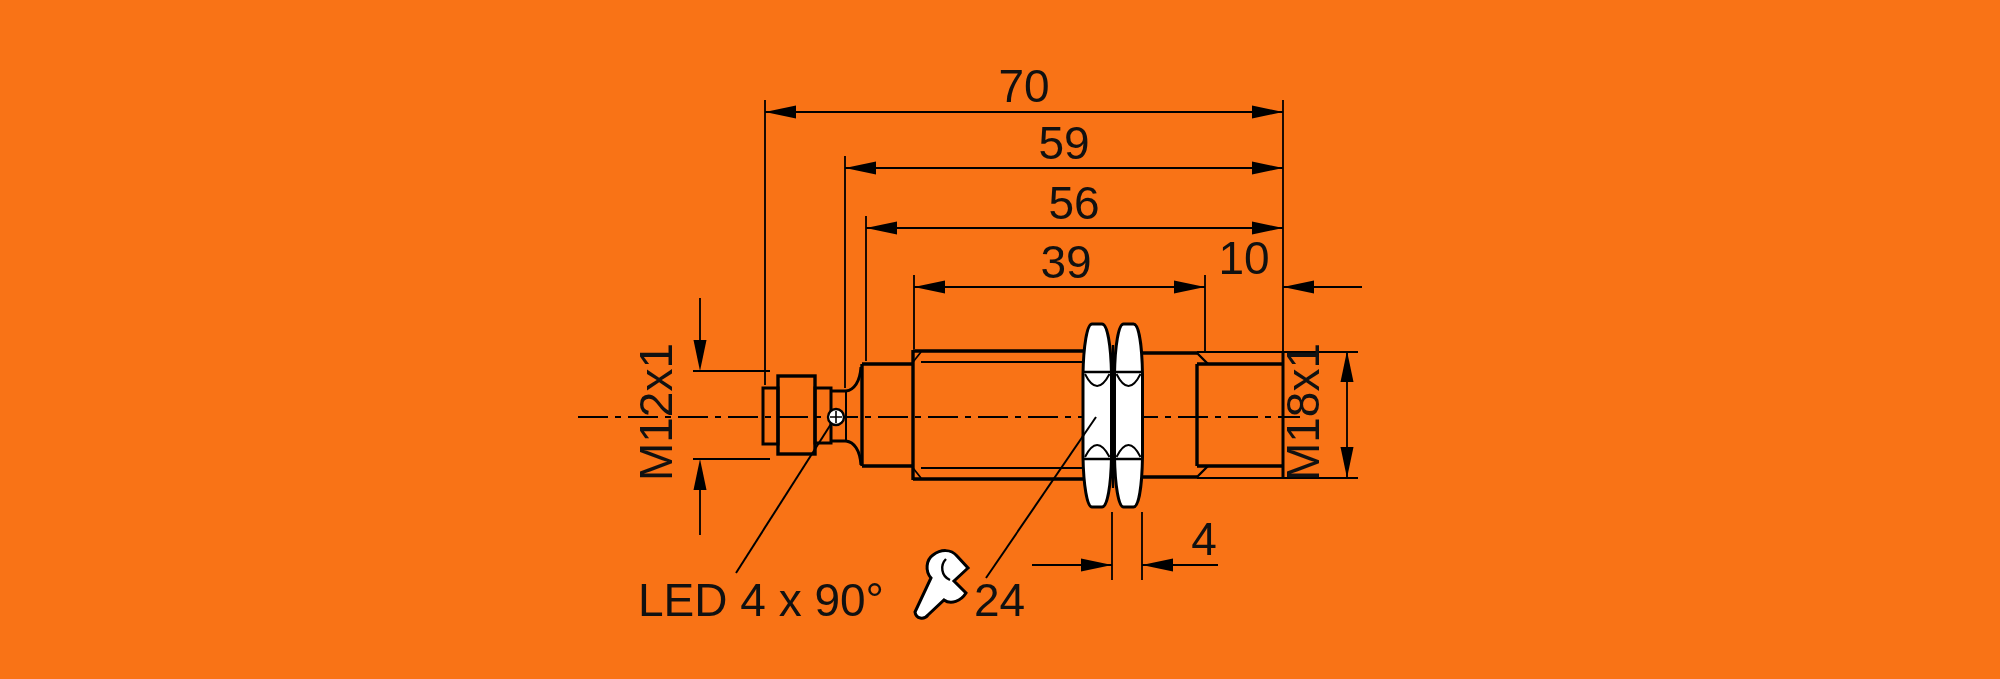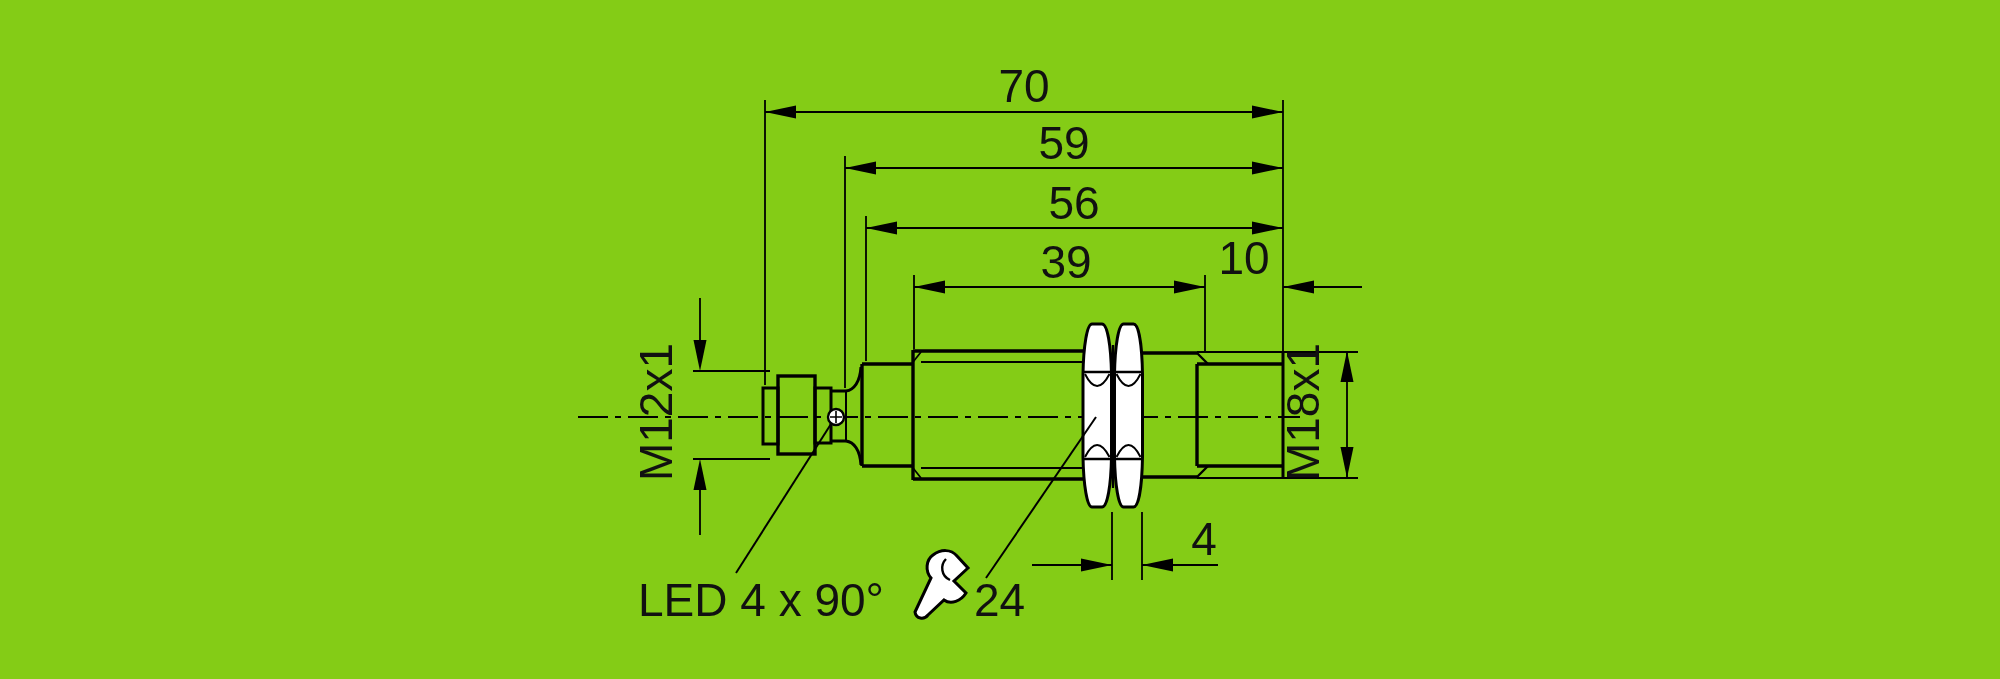--- a/index.html
+++ b/index.html
@@ -1,16 +1,16 @@
 <!DOCTYPE html>
 <html><head>
 <meta charset="utf-8">
 <style>
   html,body{margin:0;padding:0;background:#ffffff;}
-  .stage{position:relative;width:2000px;height:679px;background:#84cc16;overflow:hidden;}
+  .stage{position:relative;width:2000px;height:679px;background:#f97316;overflow:hidden;}
   svg{display:block;}
   text{font-family:"Liberation Sans","DejaVu Sans",sans-serif;font-size:46px;fill:#111111;}
   .ln{stroke:#000;fill:none;}
   .thick{stroke-width:3.4;}
   .med{stroke-width:3;}
   .thin{stroke-width:1.8;}
   .dim{stroke-width:1.8;}
   .arrow{fill:#000;stroke:none;}
   .center{stroke:#000;stroke-width:2.2;fill:none;stroke-dasharray:30 7 6 7;}
   .white{fill:#ffffff;}

